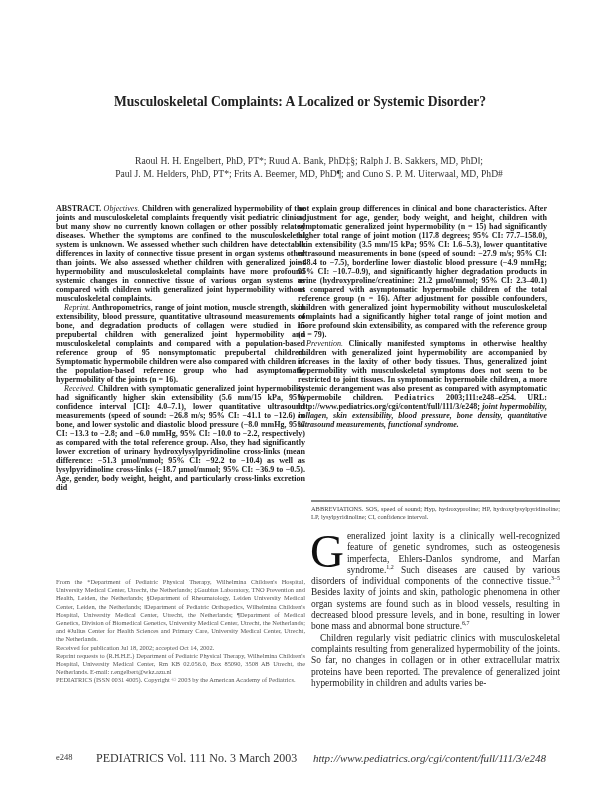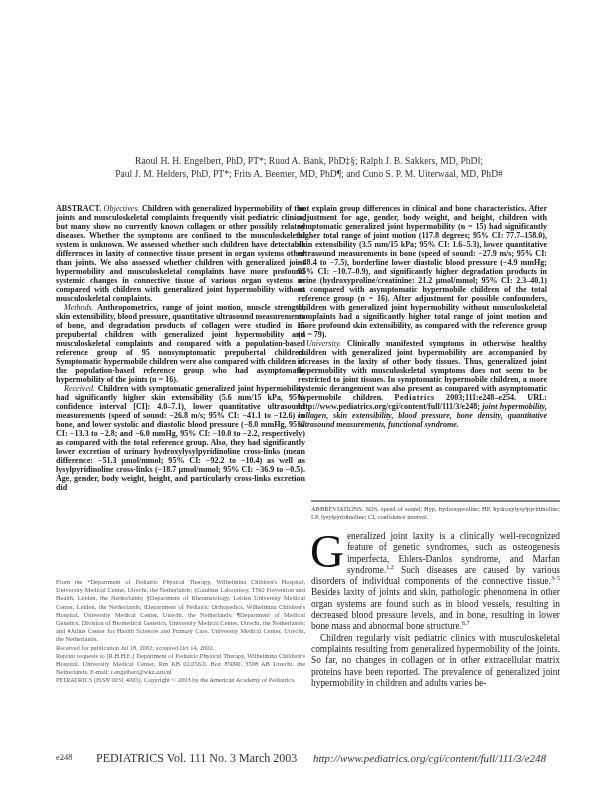--- a/index.html
+++ b/index.html
@@ -33,47 +33,48 @@
   .pg { position: absolute; left: 0; top: 0; font-size: 8.5px; text-align: center; }
   .journal-ref { position: absolute; left: 40px; top: -1px; font-size: 12px; }
   .url-foot { position: absolute; left: 257px; top: 0; font-size: 11px; font-style: italic; }
   .download { position: absolute; left: 120px; top: 7px; font-size: 8px; color: #333; white-space: nowrap; }
   .download .link { color: #3333cc; }
 </style>
 </head>
 <body>
 
 <div class="title">
+  <div>Musculoskeletal Complaints: A Localized or Systemic Disorder?</div>
 </div>
 
 <div class="authors">
   <div>Raoul H. H. Engelbert, PhD, PT*; Ruud A. Bank, PhD‡§; Ralph J. B. Sakkers, MD, PhD‖;</div>
   <div>Paul J. M. Helders, PhD, PT*; Frits A. Beemer, MD, PhD¶; and Cuno S. P. M. Uiterwaal, MD, PhD#</div>
 </div>
 
 <div class="col col-left abstract">
   <p>
     <span class="lead">ABSTRACT.</span>
     <span class="sub">Objectives.</span>
     <span>Children with generalized hypermobility of the joints and musculoskeletal complaints frequently visit pediatric clinics, but many show no currently known collagen or other possibly related diseases. Whether the symptoms are confined to the musculoskeletal system is unknown. We assessed whether such children have detectable differences in laxity of connective tissue present in organ systems other than joints. We also assessed whether children with generalized joint hypermobility and musculoskeletal complaints have more profound systemic changes in connective tissue of various organ systems as compared with children with generalized joint hypermobility without musculoskeletal complaints.</span>
   </p>
   <p class="indent">
-    <span class="sub">Methods.</span>
+    <span class="sub">Reprint.</span>
     <span>Anthropometrics, range of joint motion, muscle strength, skin extensibility, blood pressure, quantitative ultrasound measurements of bone, and degradation products of collagen were studied in 15 prepubertal children with generalized joint hypermobility and musculoskeletal complaints and compared with a population-based reference group of 95 nonsymptomatic prepubertal children. Symptomatic hypermobile children were also compared with children of the population-based reference group who had asymptomatic hypermobility of the joints (n = 16).</span>
   </p>
   <p class="indent">
     <span class="sub">Received.</span>
     <span>Children with symptomatic generalized joint hypermobility had significantly higher skin extensibility (5.6 mm/15 kPa, 95% confidence interval [CI]: 4.0–7.1), lower quantitative ultrasound measurements (speed of sound: −26.8 m/s; 95% CI: −41.1 to −12.6) in bone, and lower systolic and diastolic blood pressure (−8.0 mmHg, 95% CI: −13.3 to −2.8; and −6.0 mmHg, 95% CI: −10.0 to −2.2, respectively) as compared with the total reference group. Also, they had significantly lower excretion of urinary hydroxylysylpyridinoline cross-links (mean difference: −51.3 µmol/mmol; 95% CI: −92.2 to −10.4) as well as lysylpyridinoline cross-links (−18.7 µmol/mmol; 95% CI: −36.9 to −0.5). Age, gender, body weight, height, and particularly cross-links excretion did</span>
   </p>
 </div>
 
 <div class="col col-right abstract">
   <p>not explain group differences in clinical and bone characteristics. After adjustment for age, gender, body weight, and height, children with symptomatic generalized joint hypermobility (n = 15) had significantly higher total range of joint motion (117.8 degrees; 95% CI: 77.7–158.0), skin extensibility (3.5 mm/15 kPa; 95% CI: 1.6–5.3), lower quantitative ultrasound measurements in bone (speed of sound: −27.9 m/s; 95% CI: −48.4 to −7.5), borderline lower diastolic blood pressure (−4.9 mmHg; 95% CI: −10.7–0.9), and significantly higher degradation products in urine (hydroxyproline/creatinine: 21.2 µmol/mmol; 95% CI: 2.3–40.1) as compared with asymptomatic hypermobile children of the total reference group (n = 16). After adjustment for possible confounders, children with generalized joint hypermobility without musculoskeletal complaints had a significantly higher total range of joint motion and more profound skin extensibility, as compared with the reference group (n = 79).</p>
   <p class="indent">
-    <span class="sub">University.</span>
+    <span class="sub">Prevention.</span>
     <span>Clinically manifested symptoms in otherwise healthy children with generalized joint hypermobility are accompanied by increases in the laxity of other body tissues. Thus, generalized joint hypermobility with musculoskeletal symptoms does not seem to be restricted to joint tissues. In symptomatic hypermobile children, a more systemic derangement was also present as compared with asymptomatic hypermobile children.</span>
     <span class="journal">Pediatrics</span>
     <span>2003;111:e248–e254. URL: http://www.pediatrics.org/cgi/content/full/111/3/e248;</span>
     <span class="kw">joint hypermobility, collagen, skin extensibility, blood pressure, bone density, quantitative ultrasound measurements, functional syndrome.</span>
   </p>
 </div>
 
 <div class="abbrev">ABBREVIATIONS. SOS, speed of sound; Hyp, hydroxyproline; HP, hydroxylysylpyridinoline; LP, lysylpyridinoline; CI, confidence interval.</div>
 
 <div class="affil">

